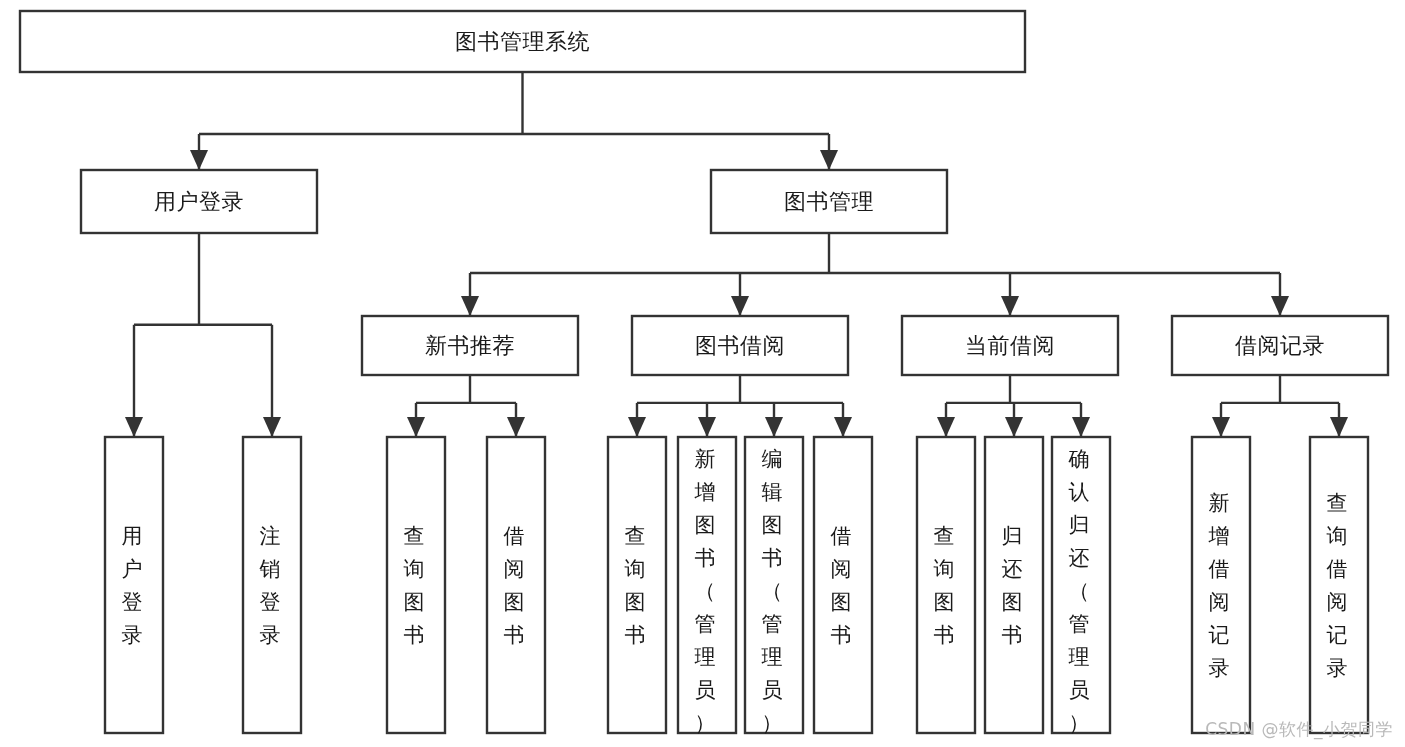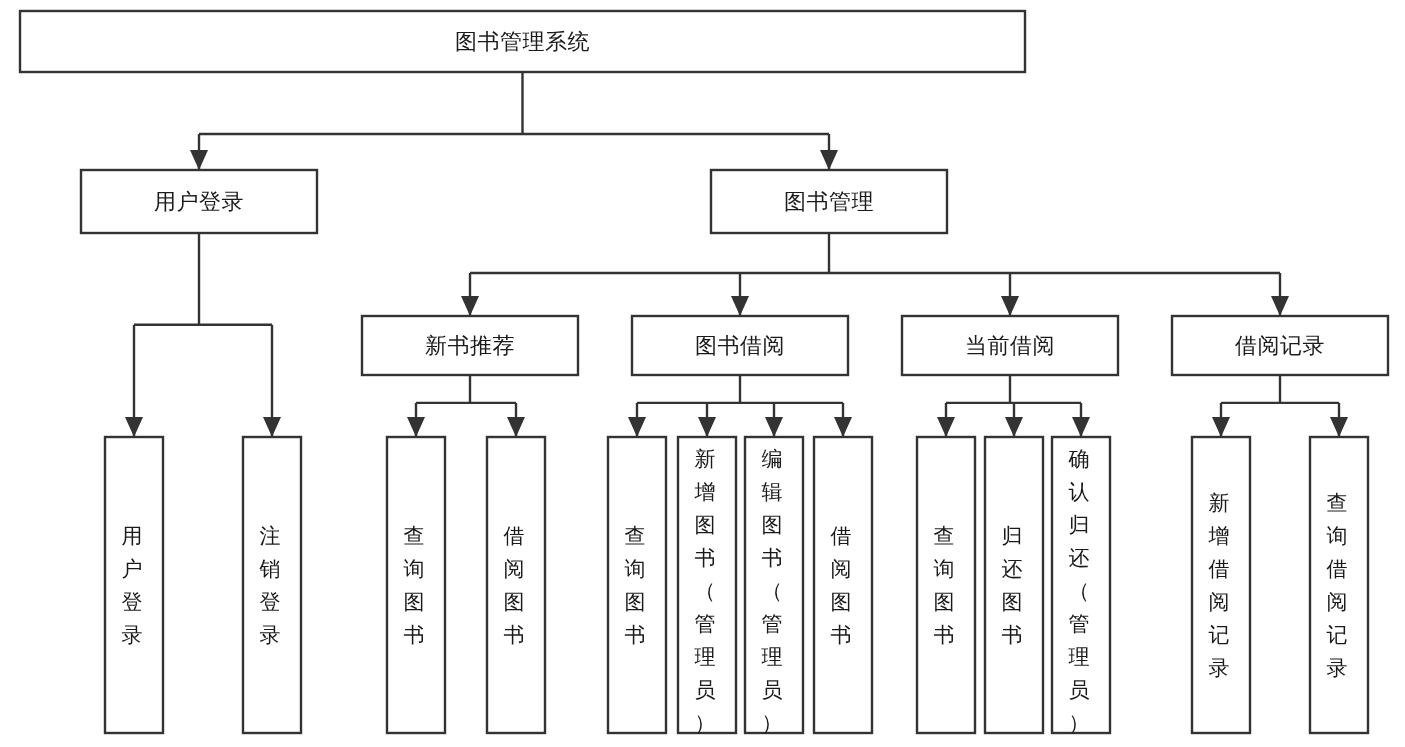--- a/index.html
+++ b/index.html
@@ -220,13 +220,14 @@
         <g>
           <rect x="1192" y="437" width="58" height="296" class="node-rect"></rect>
           <text x="1221" y="0" class="node-label-v" letter-spacing="0"><tspan x="1221" y="502.5">新</tspan><tspan x="1221" y="535.5">增</tspan><tspan x="1221" y="568.5">借</tspan><tspan x="1221" y="601.5">阅</tspan><tspan x="1221" y="634.5">记</tspan><tspan x="1221" y="667.5">录</tspan></text>
         </g>
         <g>
           <rect x="1310" y="437" width="58" height="296" class="node-rect"></rect>
           <text x="1339" y="0" class="node-label-v" letter-spacing="0"><tspan x="1339" y="502.5">查</tspan><tspan x="1339" y="535.5">询</tspan><tspan x="1339" y="568.5">借</tspan><tspan x="1339" y="601.5">阅</tspan><tspan x="1339" y="634.5">记</tspan><tspan x="1339" y="667.5">录</tspan></text>
         </g>
       </g>
   </svg>
+  <div class="watermark">CSDN @软件_小贺同学</div>
 </div>
 
 </body></html>

